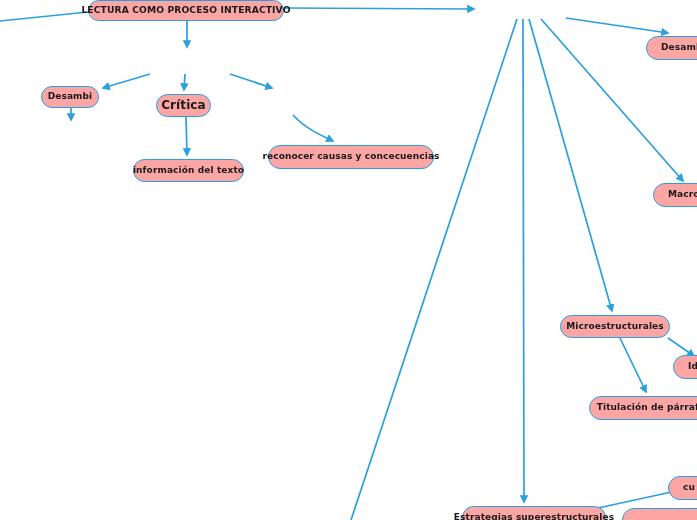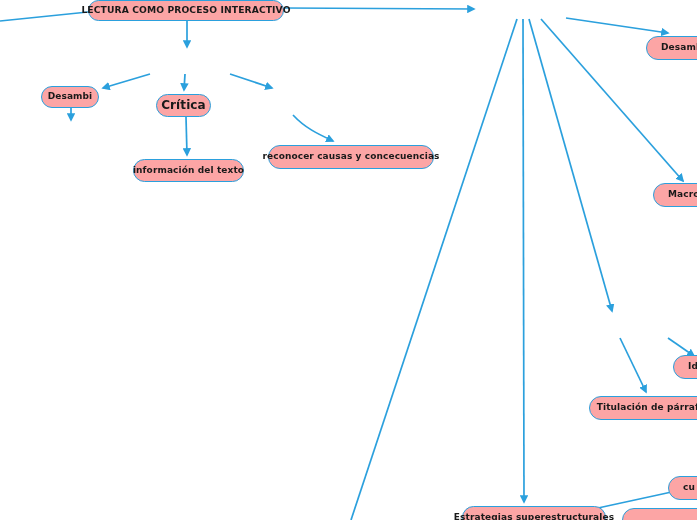--- a/index.html
+++ b/index.html
@@ -116,20 +116,21 @@
 
 
   <div class="node n-evaluacion">información del texto</div>
 
   <div class="node n-reconocer">reconocer causas y concecuencias</div>
 
   <div class="node n-desambig">Desambi</div>
 
   <div class="node n-macro">Macroe</div>
 
+  <div class="node n-micro">Microestructurales</div>
 
   <div class="node n-ideas">Id</div>
 
   <div class="node n-titulacion">Titulación de párrafo</div>
 
   <div class="node n-cuadro">cu</div>
 
   <div class="node n-extra"></div>
 
   <div class="node n-superest">Estrategias superestructurales</div>

